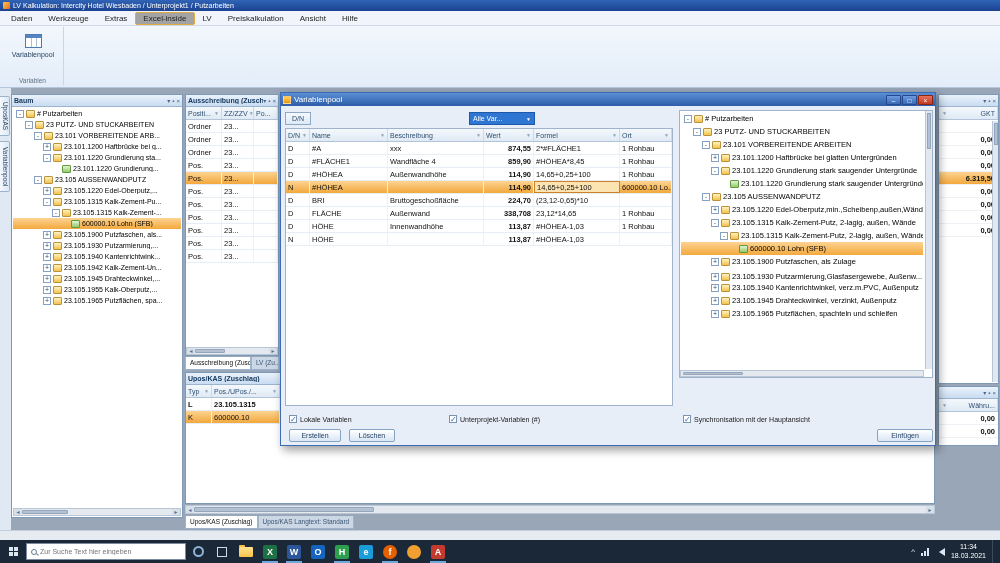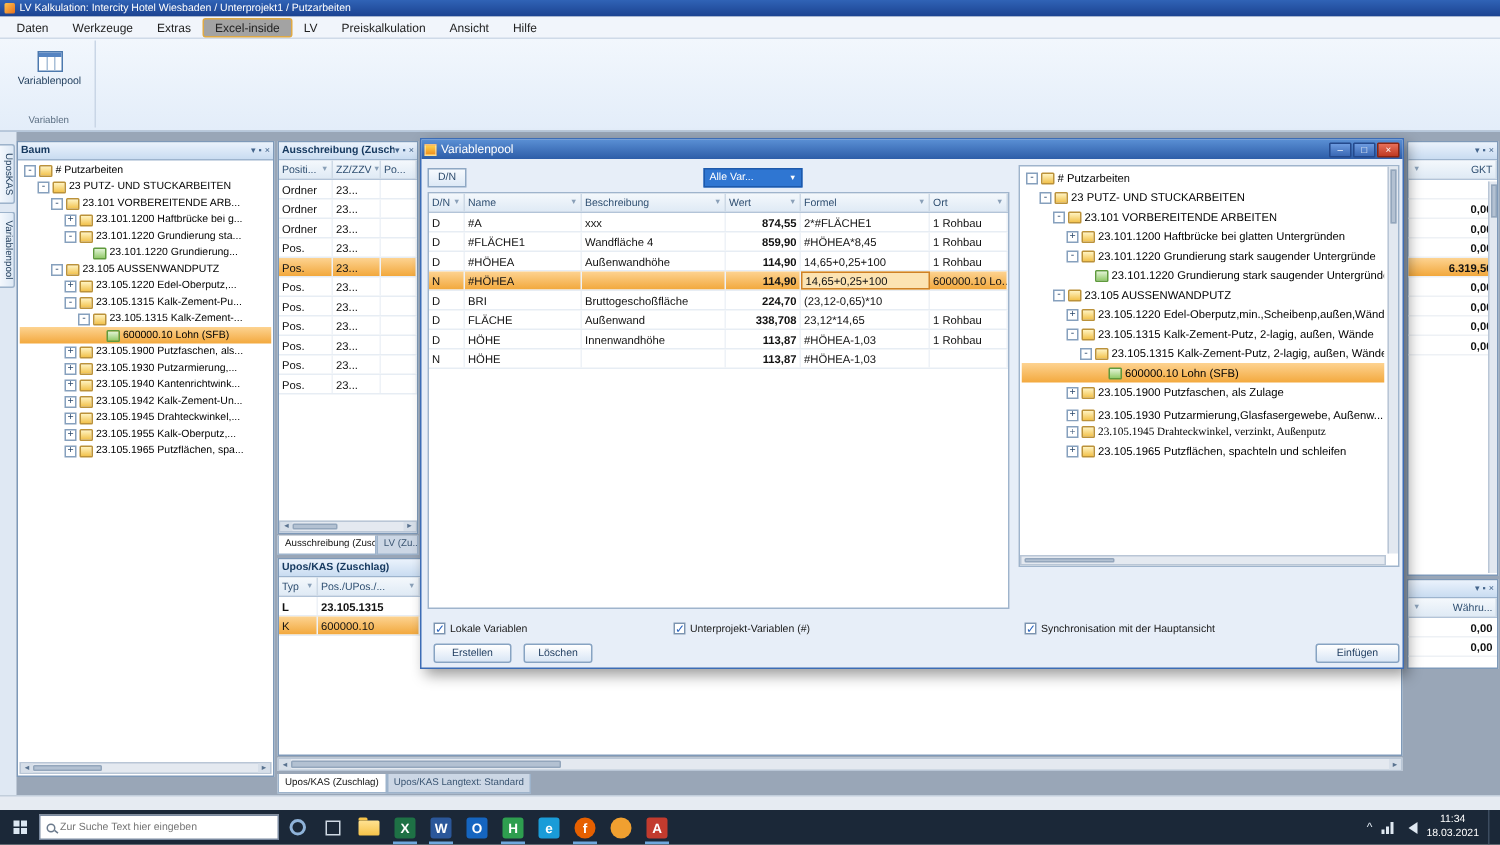--- a/index.html
+++ b/index.html
@@ -639,21 +639,26 @@
           <div class="tree-row" style="padding-left: 30px;">
             <span class="expander">+</span>
             <span class="node-icon"></span>
             <span class="tree-label">23.105.1900 Putzfaschen, als Zulage</span>
           </div>
           <div class="tree-row" style="padding-left: 30px; align-items: flex-end;">
             <span class="expander">+</span>
             <span class="node-icon"></span>
             <span class="tree-label">23.105.1930 Putzarmierung,Glasfasergewebe, Außenw...</span>
           </div>
-          <div class="tree-row" style="padding-left: 30px; font-family: Liberation Serif, serif;">
+          <div class="tree-row" style="padding-left: 30px;">
+            <span class="expander">+</span>
+            <span class="node-icon"></span>
+            <span class="tree-label">23.105.1940 Kantenrichtwinkel, verz.m.PVC, Außenputz</span>
+          </div>
+          <div class="tree-row" style="padding-left: 30px;">
             <span class="expander">+</span>
             <span class="node-icon"></span>
             <span class="tree-label">23.105.1945 Drahteckwinkel, verzinkt, Außenputz</span>
           </div>
           <div class="tree-row" style="padding-left: 30px;">
             <span class="expander">+</span>
             <span class="node-icon"></span>
             <span class="tree-label">23.105.1965 Putzflächen, spachteln und schleifen</span>
           </div>
         </div>

